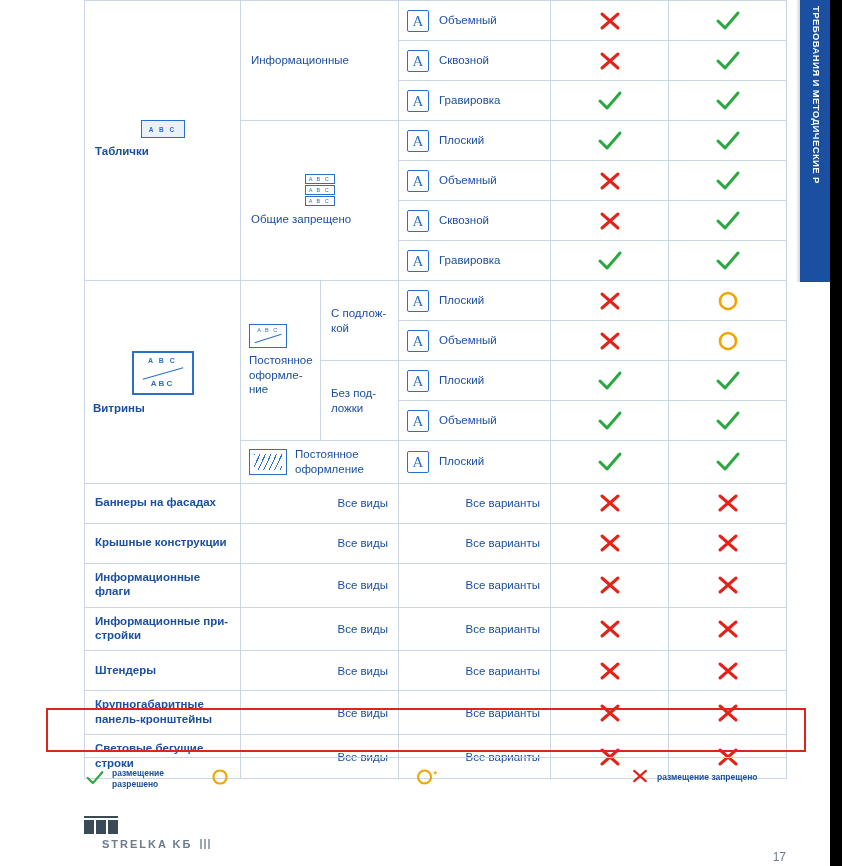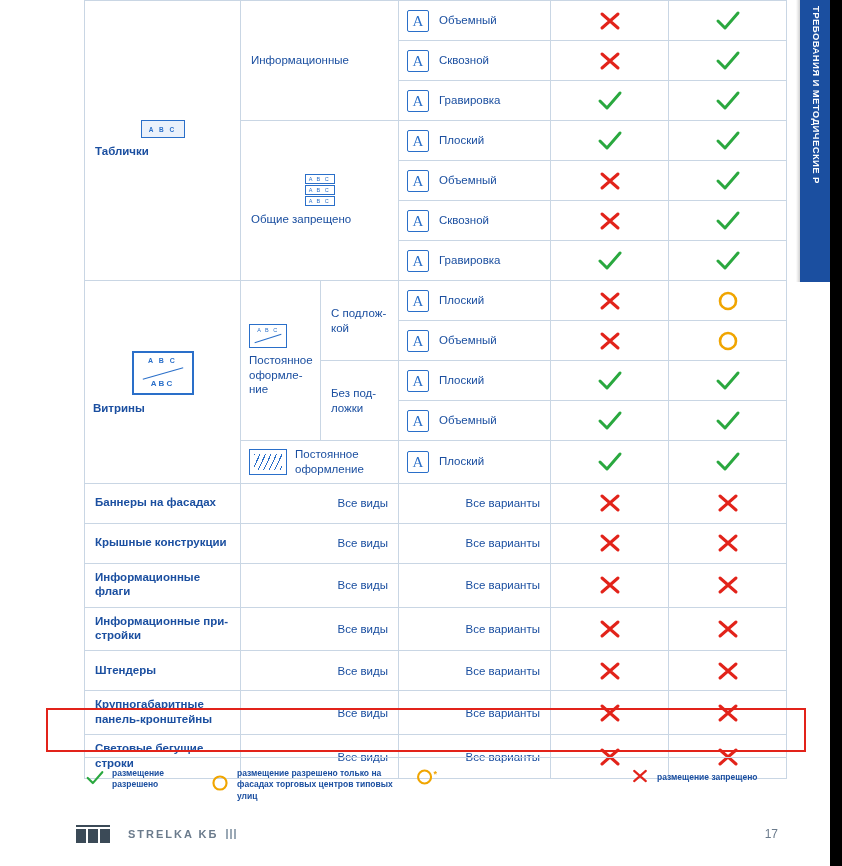--- a/index.html
+++ b/index.html
@@ -232,25 +232,25 @@
     position: absolute;
     left: 46px; top: 708px;
     width: 760px; height: 44px;
     border: 2px solid #e2231a;
     pointer-events: none;
   }
 
   
   .footer {
     position: absolute;
-    left: 76px; top: 812px;
+    left: 84px; top: 812px;
     width: 702px;
     height: 44px;
     display: flex;
-    align-items: center;
+    flex-direction: column;
   }
   .logo-dom {
     width: 34px; height: 26px;
     color: #3b4a57;
     position: relative;
     flex: 0 0 auto;
   }
   .logo-dom .bar { position:absolute; background:#3b4a57; }
   .brand {
     margin-left: 18px;
@@ -736,21 +736,20 @@
           </svg>
       </span>
       <span>размещение разрешено</span>
     </div>
     <div class="legend-item li2">
       <span class="mkbox">
         <svg width="22" height="18" viewBox="0 0 26 22">
             <circle cx="13" cy="11" r="8" stroke="#f0a500" stroke-width="2.6" fill="none"></circle>
           </svg>
       </span>
-      <span>размещение разрешено только на фасадах торговых центров типовых улиц</span>
     </div>
     <div class="legend-item li3">
       <span class="mkbox">
         <svg width="26" height="18" viewBox="0 0 32 22">
             <circle cx="13" cy="11" r="8" stroke="#f0a500" stroke-width="2.6" fill="none"></circle>
             <text x="24" y="11" font-size="11" fill="#f0a500" font-family="Liberation Sans, sans-serif">*</text>
           </svg>
       </span>
     </div>
     <div class="legend-item li4">

